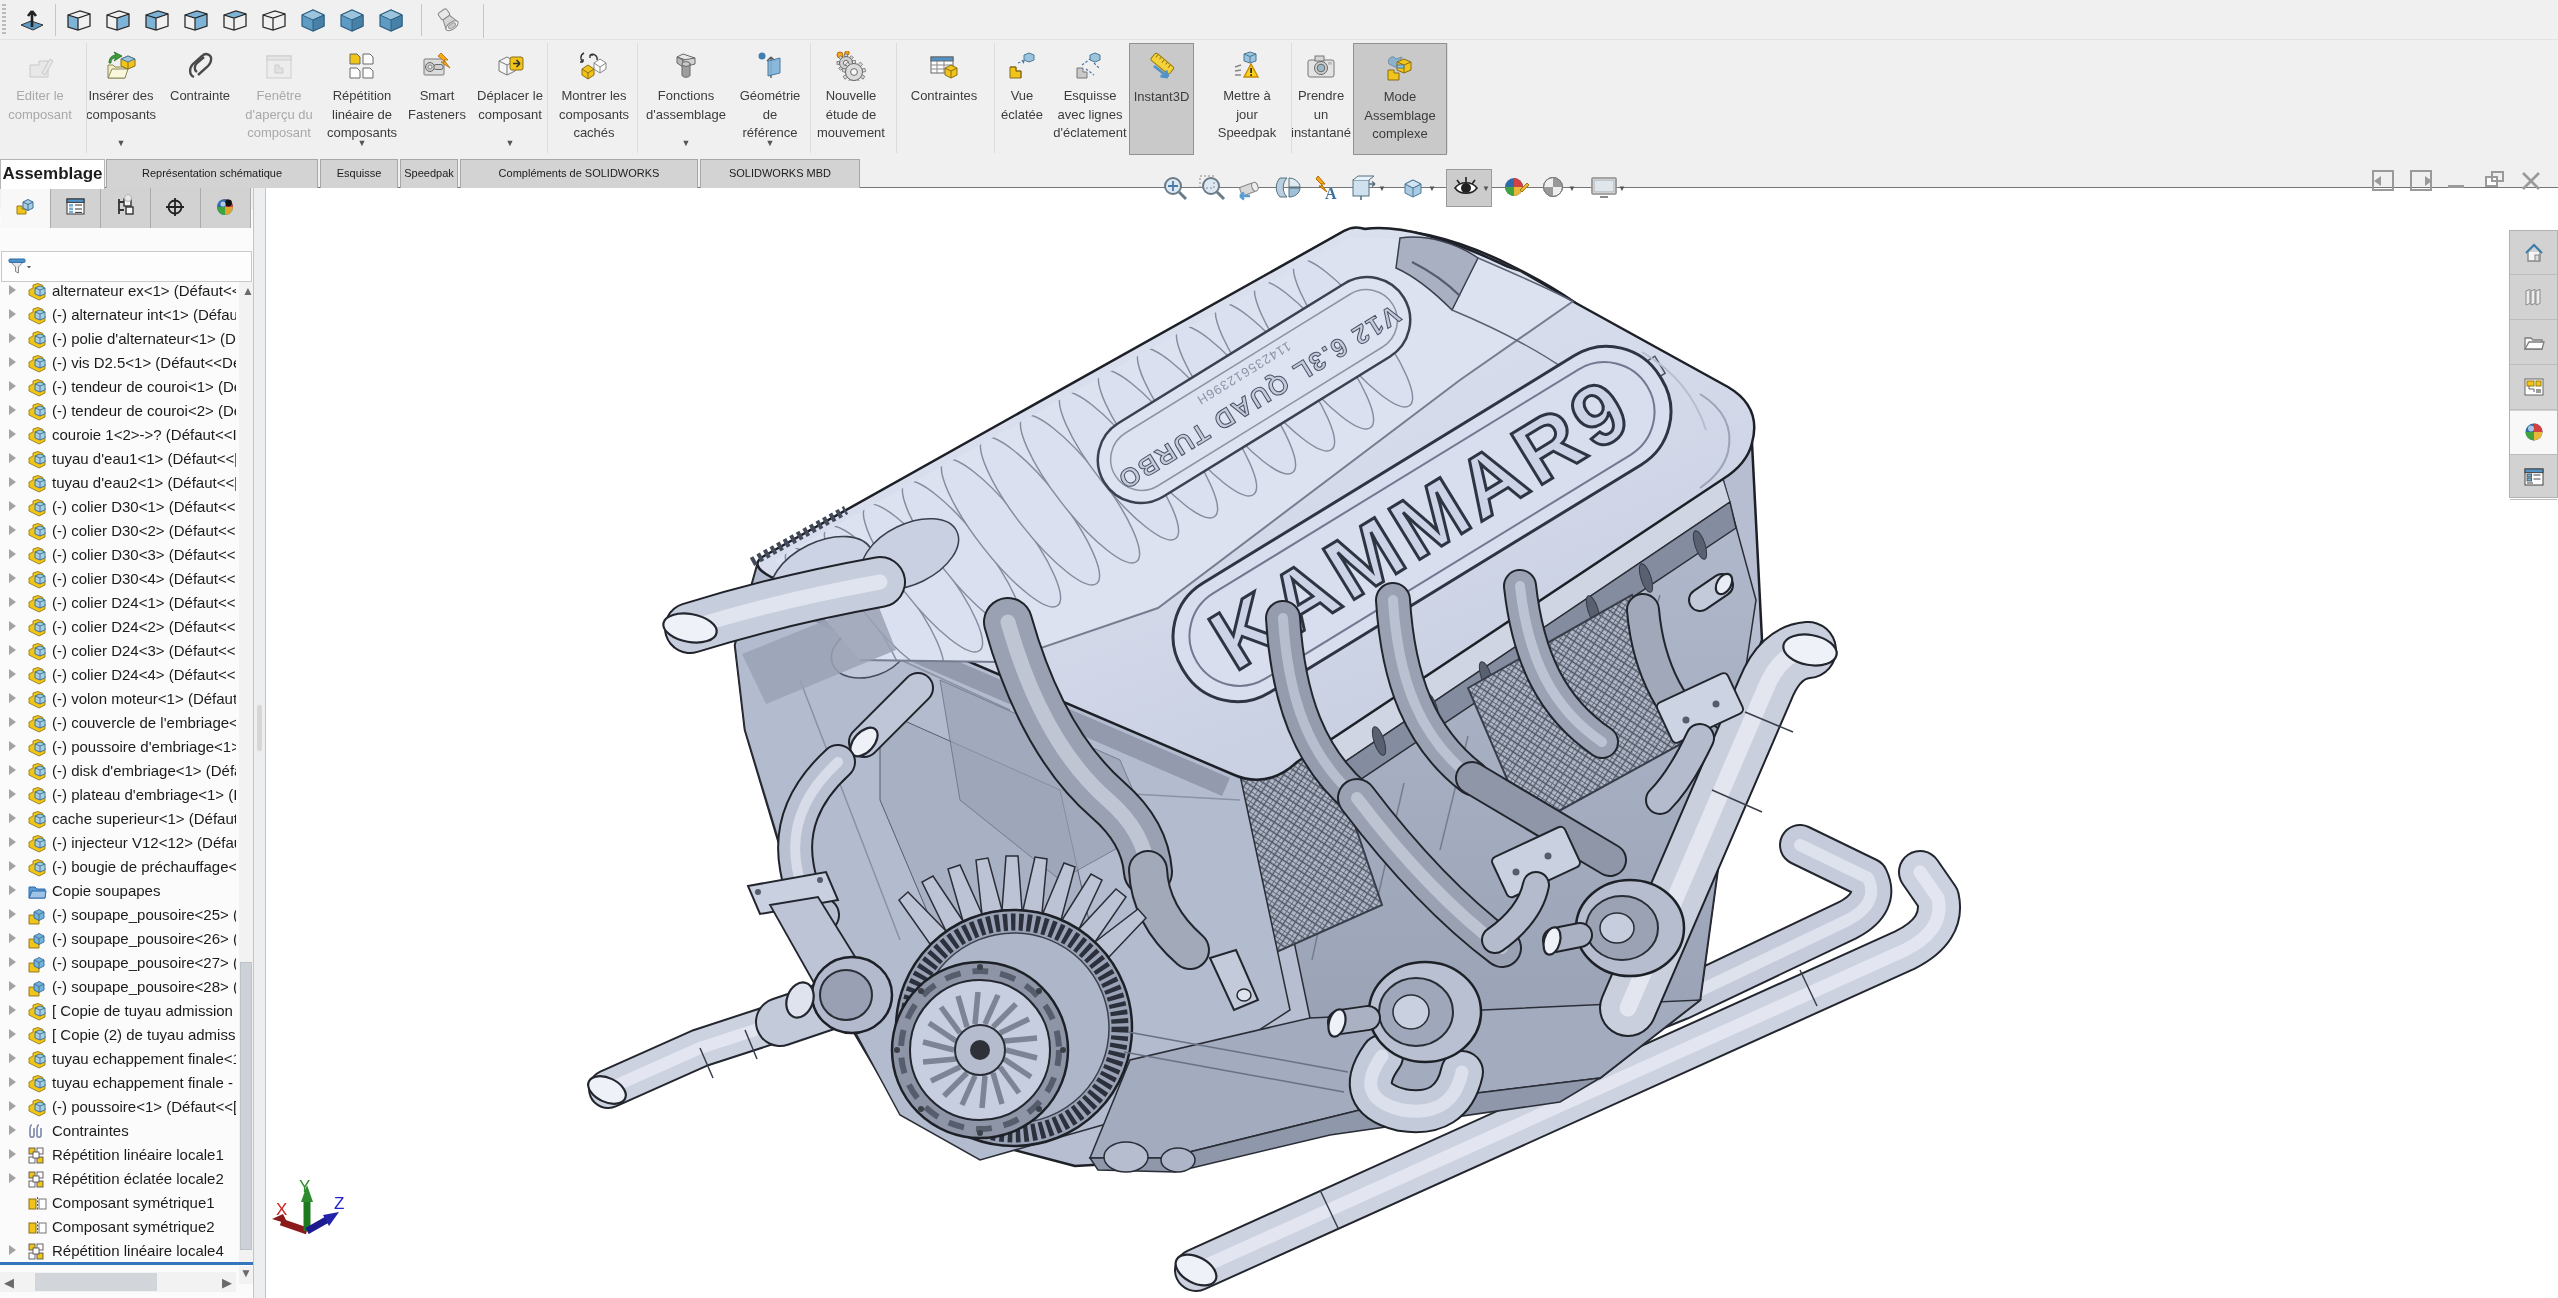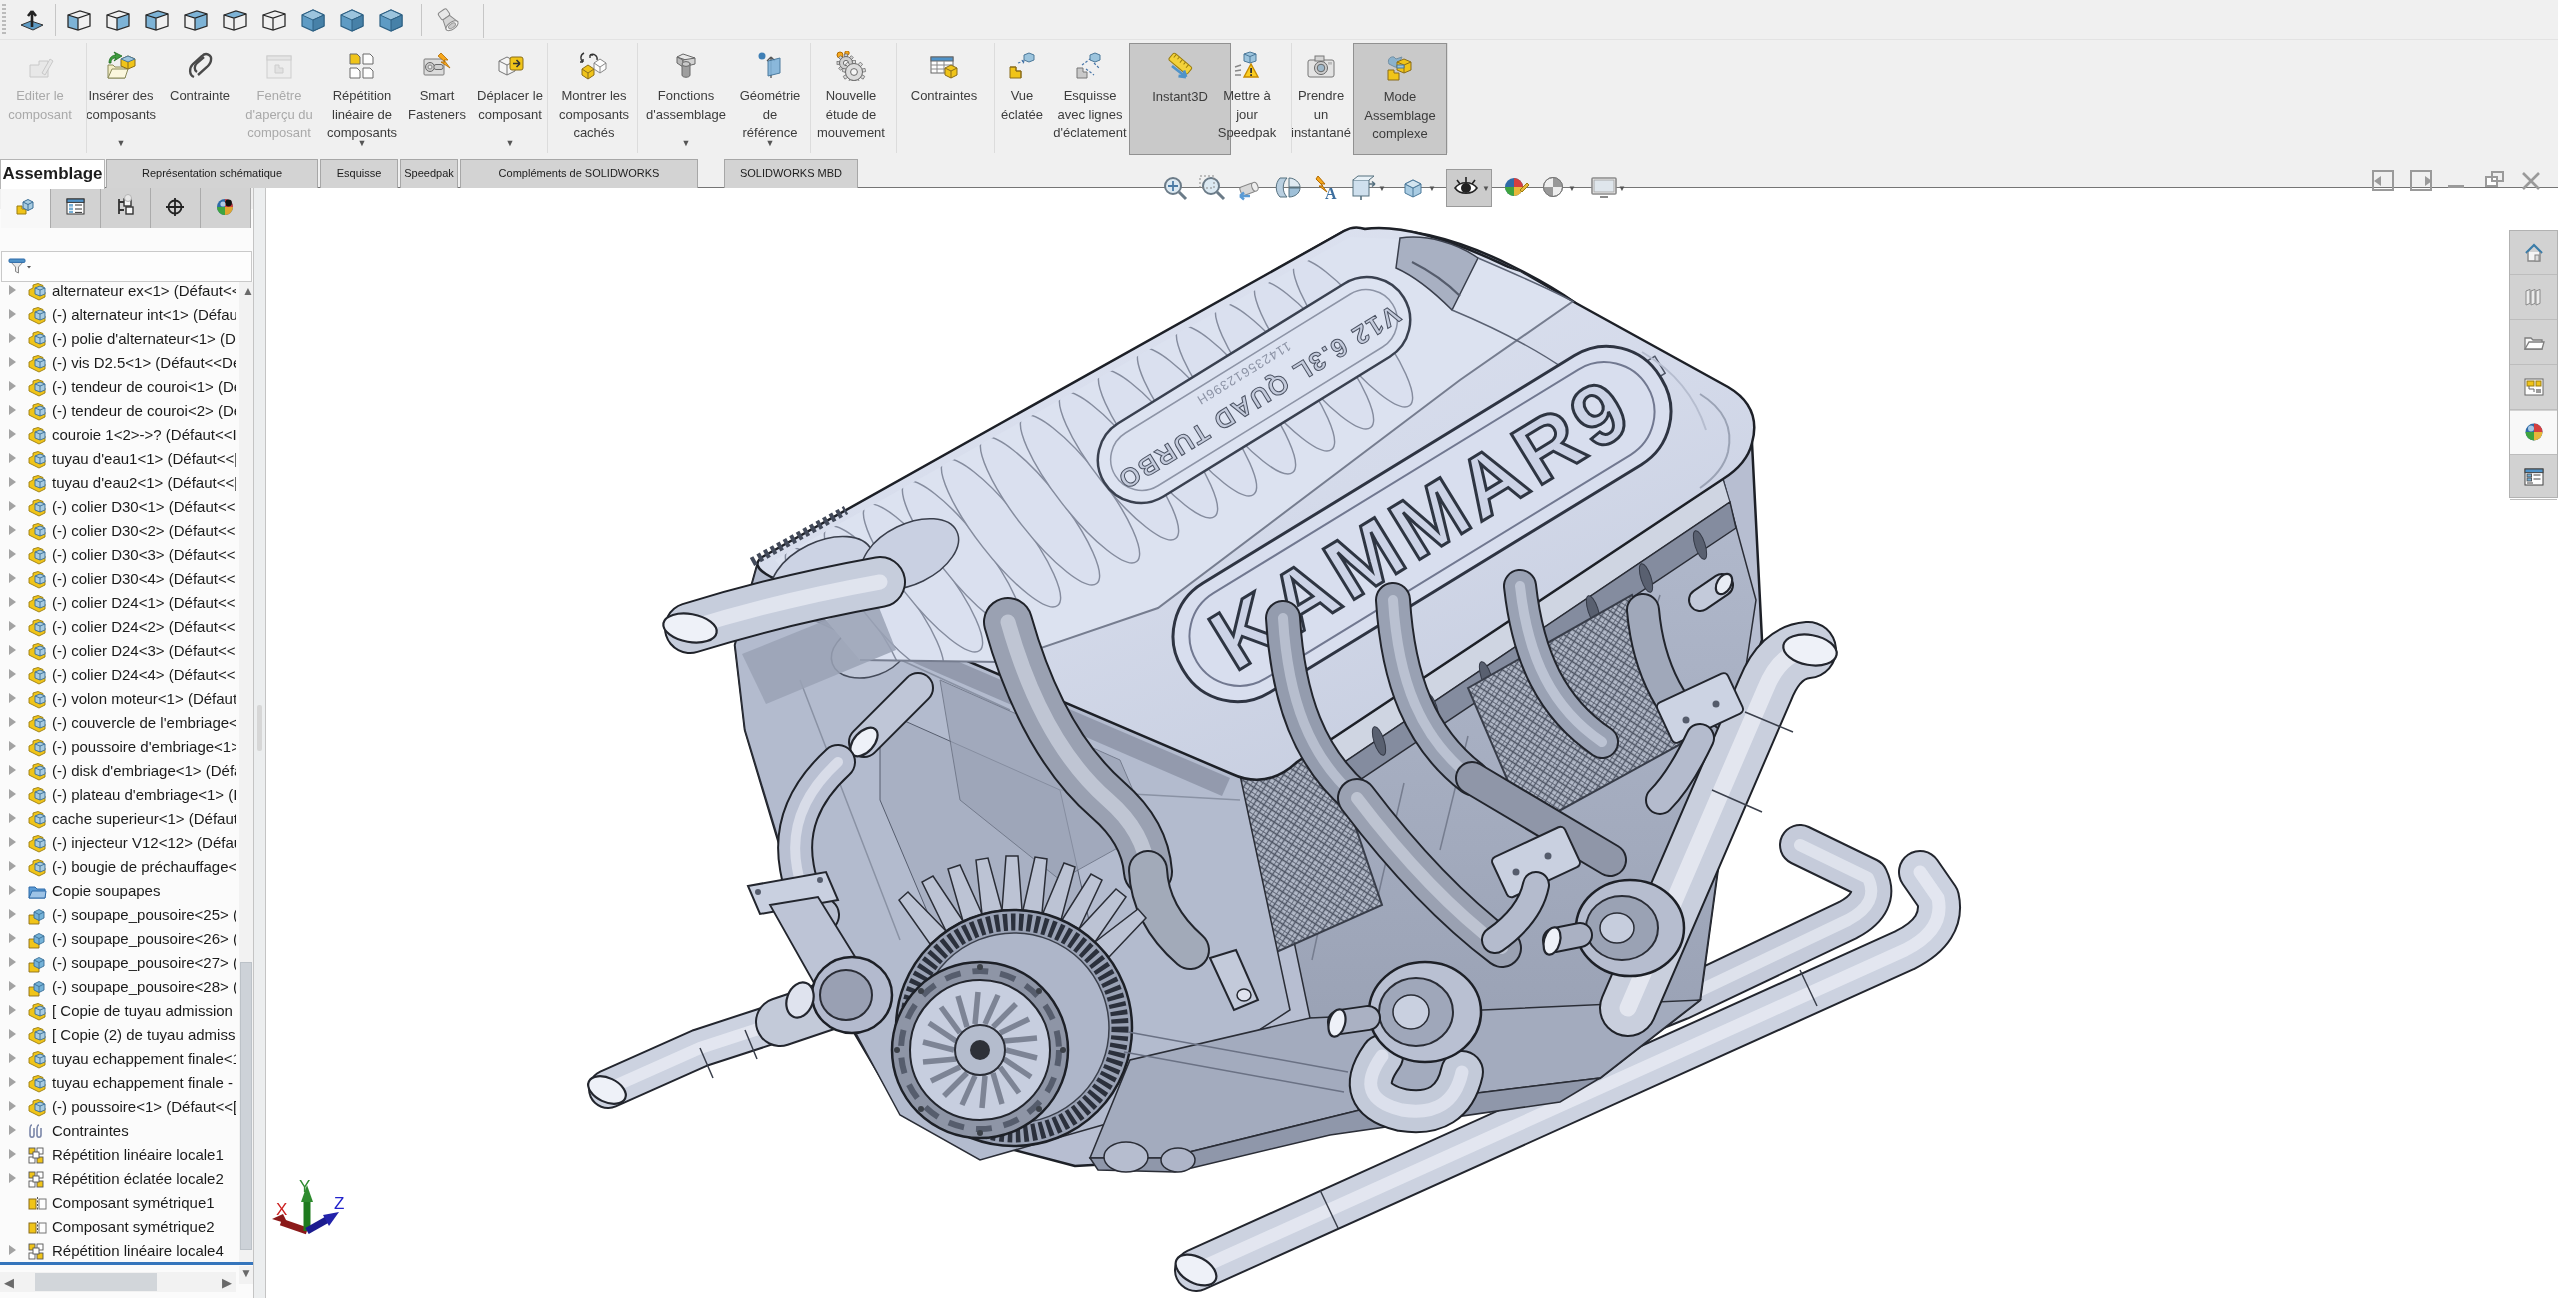--- a/index.html
+++ b/index.html
@@ -513,21 +513,21 @@
       <div>Vue<br>éclatée</div>
     </div>
     <div class="rbtn" style="left:1035px;width:110px;">
       <div class="ic"><svg width="32" height="30" viewBox="0 0 32 30" style="">
           <path d="M16,4 L21,2 L26,4 L26,9 L21,11 L16,9 Z" fill="#9cc4dd" stroke="#4b7899"></path>
           <path d="M8,14 L16,8 M20,12 L26,18 M12,18 L20,24" stroke="#4876a8" stroke-width="1.2" fill="none" stroke-dasharray="2.5,1.8"></path>
           <path d="M3,17 L3,27 L13,27 L13,21 L9,21 L9,17 Z" fill="#c9c9c9" stroke="#777"></path>
         </svg></div>
       <div>Esquisse<br>avec lignes<br>d'éclatement</div>
     </div>
-    <div class="rbtn pressed" style="left:1129px;width:102px;">
+    <div class="rbtn pressed" style="left:1129px;width:65px;">
       <div class="ic"><svg width="32" height="30" viewBox="0 0 32 30" style="">
           <g transform="rotate(40 16 12)">
             <rect x="4" y="7" width="24" height="9" rx="2" fill="#f3d23a" stroke="#9a7d10"></rect>
             <path d="M7,7 v4 M11,7 v3 M15,7 v4 M19,7 v3 M23,7 v4" stroke="#9a7d10"></path>
           </g>
           <path d="M8,14 L22,25 M22,25 L20,18.5 M22,25 L14.5,24" stroke="#4f93c9" stroke-width="2.8" fill="none"></path>
         </svg></div>
       <div>Instant3D</div>
     </div>
     <div class="rbtn" style="left:1208px;width:78px;">
@@ -569,21 +569,21 @@
     <div class="rsep" style="left:994px;"></div>
     <div class="rsep" style="left:1291px;"></div>
     <div class="rsep" style="left:1447px;"></div>
   </div>
 <div id="tabrow" class="abs">
     <div class="tab active" style="left:0px;width:105px;">Assemblage</div>
     <div class="tab" style="left:106px;width:212px;">Représentation schématique</div>
     <div class="tab" style="left:320px;width:78px;">Esquisse</div>
     <div class="tab" style="left:400px;width:58px;">Speedpak</div>
     <div class="tab" style="left:460px;width:238px;">Compléments de SOLIDWORKS</div>
-    <div class="tab" style="left:724px;width:134px;">SOLIDWORKS MBD</div>
+    <div class="tab" style="left:700px;width:160px;">SOLIDWORKS MBD</div>
   </div>
 <div id="lp" class="abs">
     <div class="abs" style="left:0;top:0;width:253px;height:21px;background:#f0f0f0;"></div>
     <div class="ptab sel" style="left:1px;width:50px;">
       <div style="margin:9px 0 0 14px;"><svg width="21" height="20" viewBox="0 0 21 20" style="">
           <path d="M2,9 L2,17 L11,17 L11,12 L7,12 L7,9 Z" fill="#f0c419" stroke="#9a7d10"></path>
           <path d="M8,5 L13,2.5 L18,5 L18,11 L13,13.5 L8,11 Z" fill="#a8cce2" stroke="#3a6e96"></path>
           <path d="M8,5 L13,7.5 L18,5 M13,7.5 L13,13.5" fill="none" stroke="#3a6e96"></path>
         </svg></div>
     </div>

